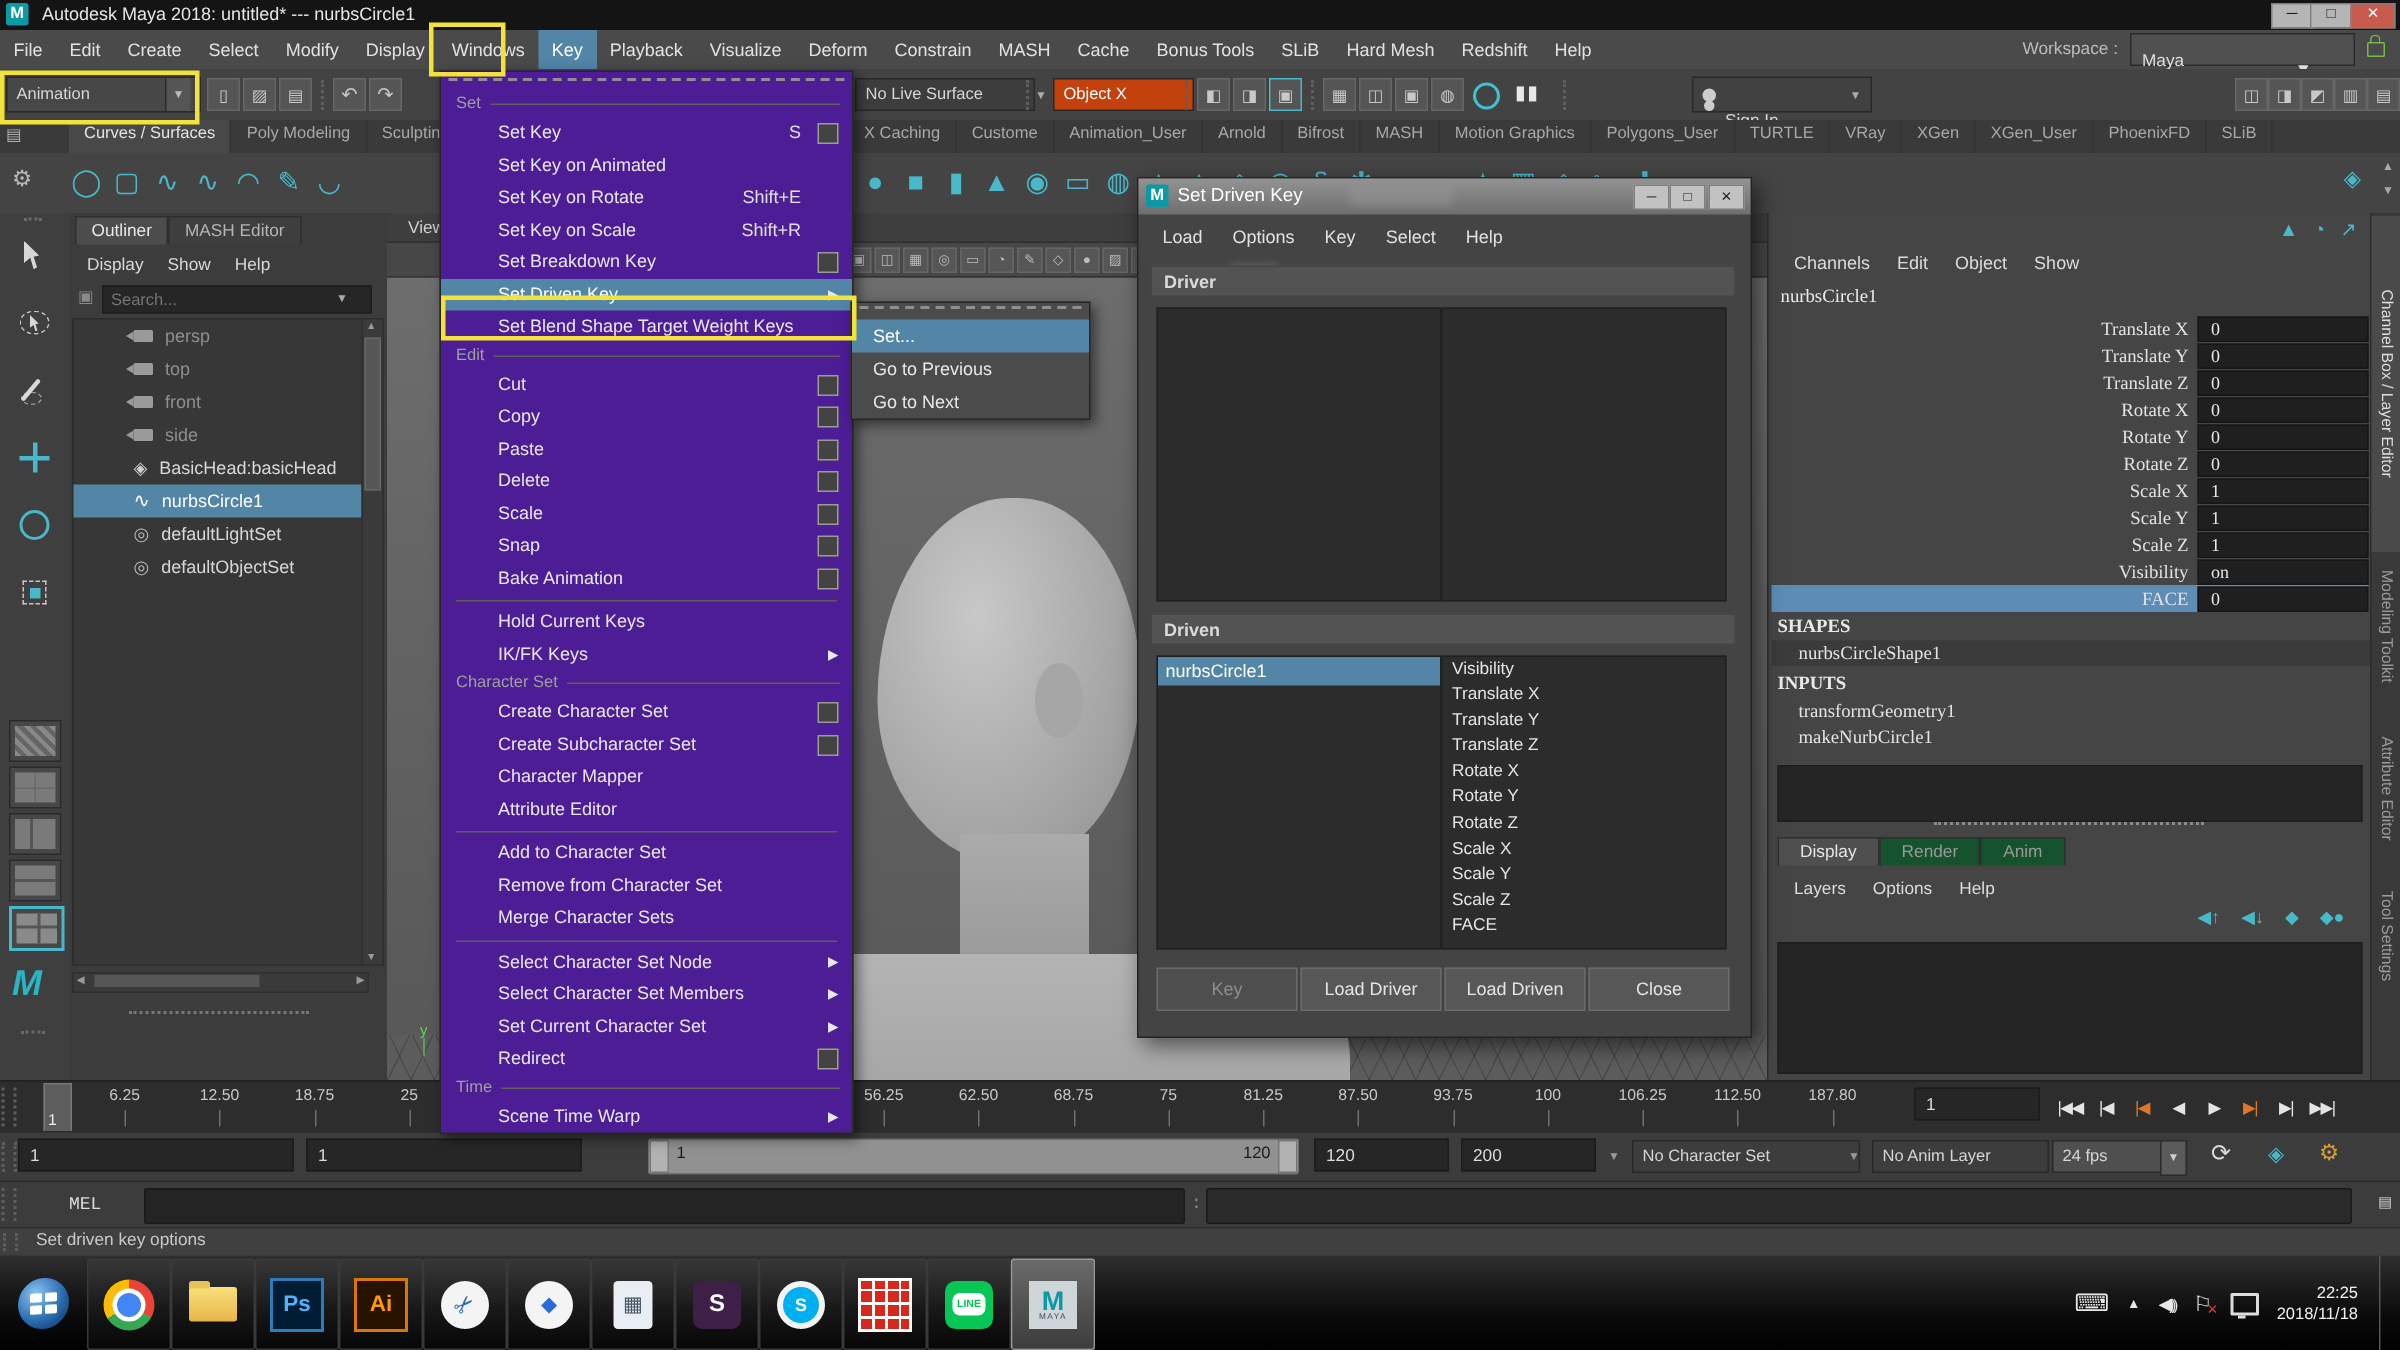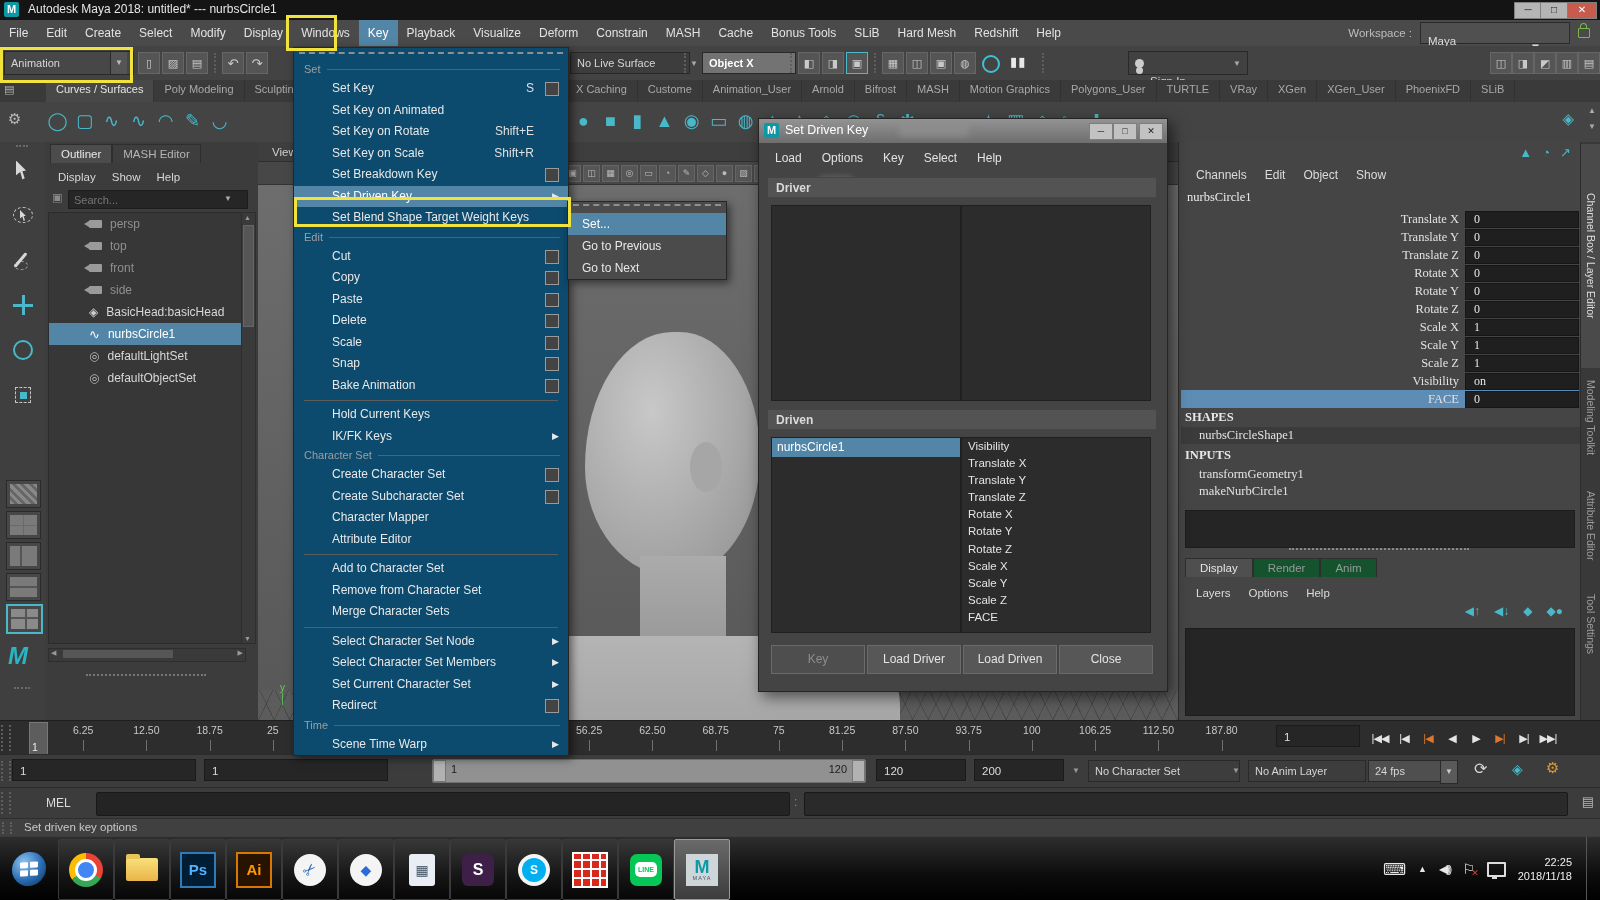--- a/index.html
+++ b/index.html
@@ -111,26 +111,26 @@
   .tick{position:absolute;top:3px;font-size:10.5px;color:#c8c8c8;transform:translateX(-50%);}
   .tickline{position:absolute;top:19px;width:1px;height:11px;background:#6f6f6f;}
   #curframe-marker{position:absolute;left:29px;top:1px;width:17px;height:32px;background:#5d5d5d;border:1px solid #777;}
   .pbtn{width:24px;height:26px;color:#e4e4e4;font-size:11px;display:flex;align-items:center;justify-content:center;letter-spacing:-1px;}
   .orangebar{color:#e0762a;}
   #rangebar{left:0;top:754px;width:1600px;height:33px;background:#3c3c3c;border-top:1px solid #2a2a2a;}
   .rfield{position:absolute;top:4px;height:22px;background:#262626;border:1px solid #1b1b1b;color:#ddd;font-size:11.5px;
           line-height:22px;padding-left:7px;box-sizing:border-box;}
   #rslider{position:absolute;left:432px;top:4px;width:434px;height:24px;background:#919191;border:1px solid #6f6f6f;border-radius:2px;box-sizing:border-box;}
   .rhandle{position:absolute;top:0;width:13px;height:22px;background:#b2b2b2;border:1px solid #777;box-sizing:border-box;}
-  #melbar{left:0;top:787px;width:1600px;height:31px;background:#3c3c3c;border-top:1px solid #2a2a2a;}
+  #melbar{left:0;top:787px;width:1600px;height:31px;background:#3c3c3c;border-top:1px solid #2a2a2a;font-family:Liberation Mono, monospace;}
   .melfield{position:absolute;top:4px;height:22px;background:#242424;border:1px solid #191919;border-radius:2px;}
   #helpline{left:0;top:818px;width:1600px;height:18px;background:#404040;border-top:1px solid #2e2e2e;
             font-size:11.5px;color:#c9c9c9;line-height:17px;}
   
-  #keymenu{left:293px;top:47px;width:274px;background:#0c4a6e;border:1px solid #262626;z-index:30;
+  #keymenu{left:293px;top:47px;width:274px;background:#4c1d95;border:1px solid #262626;z-index:30;
            box-shadow:3px 3px 8px rgba(0,0,0,.5);padding-top:2px;}
   .tearoff{height:7px;border-top:2px dashed #8f8f8f;margin:2px 5px 0 5px;}
   .mh{height:17px;line-height:17px;color:#9f9f9f;font-size:11px;padding-left:10px;display:flex;align-items:center;gap:6px;}
   .mh::after{content:"";flex:1;border-top:1px solid #5e5e5e;margin-right:8px;}
   .mi{height:21.5px;line-height:21.5px;padding-left:38px;color:#e8e8e8;font-size:12px;position:relative;white-space:nowrap;}
   .mi.hl{background:#5285a6;color:#fff;}
   .mi .sc{position:absolute;right:34px;color:#e0e0e0;}
   .mi .ob{position:absolute;right:9px;top:4px;width:12px;height:12px;border:1px solid #9a9a9a;background:#434343;}
   .mi .sub{position:absolute;right:9px;top:0;color:#e8e8e8;font-size:9px;}
   .md{height:8px;position:relative;}
@@ -250,21 +250,21 @@
       <div class="sicon" style="position: absolute; left: 186px; top: 6px;">▤</div>
       <div class="vgrip" style="left: 214px;"></div>
       <div class="sicon" style="position: absolute; left: 222px; top: 6px; font-size: 13px;">↶</div>
       <div class="sicon" style="position: absolute; left: 246px; top: 6px; font-size: 13px;">↷</div>
       <span style="position: absolute; left: 556px; top: 13px; font-size: 8px; color: rgb(170, 170, 170);">▼</span>
       <div class="field" style="position: absolute; left: 570px; top: 6px; width: 106px; height: 20px;">
         <span>No Live Surface</span>
       </div>
       <div class="vgrip" style="left: 684px;"></div>
       <span style="position: absolute; left: 690px; top: 13px; font-size: 8px; color: rgb(170, 170, 170);">▼</span>
-      <div class="field" style="position: absolute; left: 702px; top: 6px; width: 80px; height: 20px; background: #737373; color: rgb(255, 255, 255); font-weight: bold;">
+      <div class="field" style="position: absolute; left: 702px; top: 6px; width: 80px; height: 20px; background: #c2410c; color: rgb(255, 255, 255);">
         <span>Object X</span>
       </div>
       <div class="vgrip" style="left: 790px;"></div>
       <div class="sicon" style="position: absolute; left: 798px; top: 6px;">◧</div>
       <div class="sicon" style="position: absolute; left: 822px; top: 6px;">◨</div>
       <div class="sicon" style="position: absolute; left: 846px; top: 6px; border: 1px solid rgb(73, 184, 200);">▣</div>
       <div class="vgrip" style="left: 874px;"></div>
       <div class="sicon" style="position: absolute; left: 882px; top: 6px;">▦</div>
       <div class="sicon" style="position: absolute; left: 906px; top: 6px;">◫</div>
       <div class="sicon" style="position: absolute; left: 930px; top: 6px;">▣</div>

